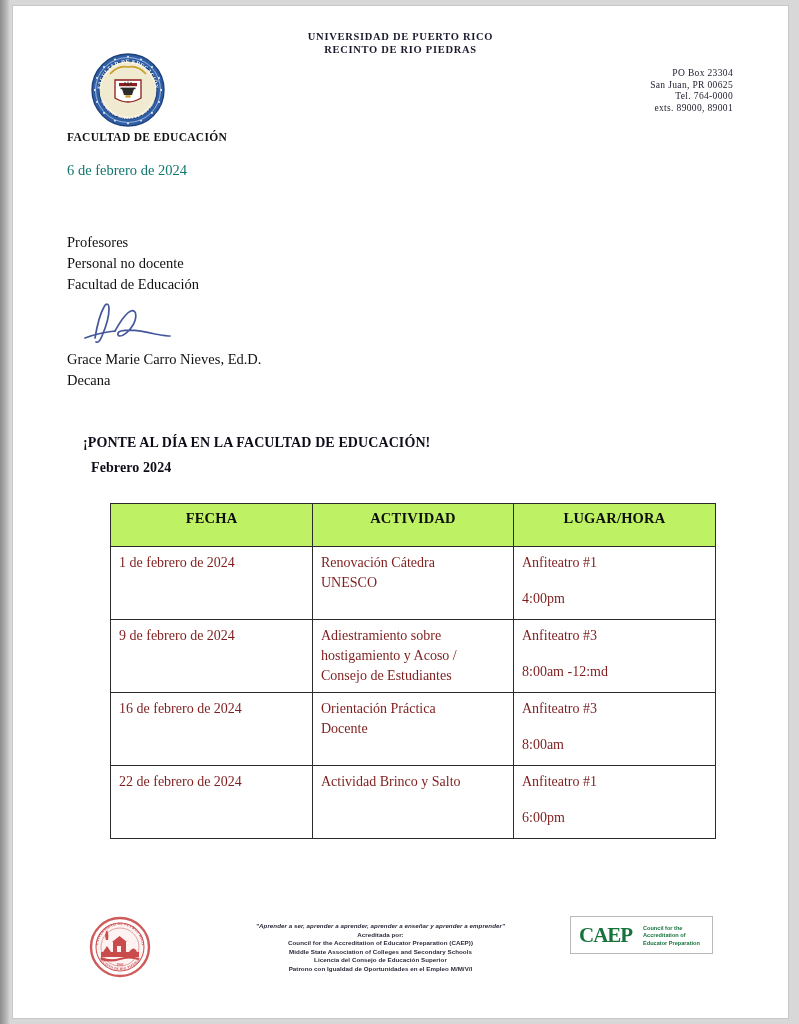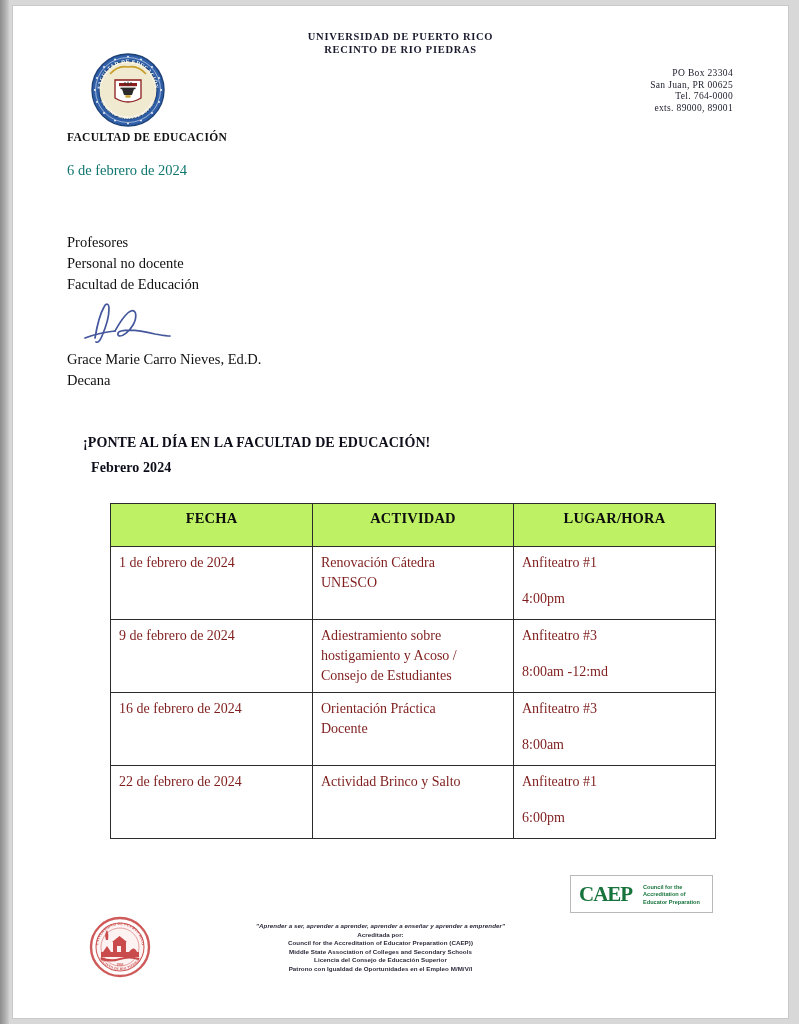--- a/index.html
+++ b/index.html
@@ -180,21 +180,21 @@
     font-size: 6.2px;
     font-weight: bold;
     line-height: 8.6px;
     color: #2a2a3a;
     letter-spacing: 0.05px;
   }
   .footer-text .motto { font-style: italic; }
   .caep-logo {
     position: absolute;
     left: 557px;
-    top: 869px;
+    top: 910px;
     width: 143px;
     height: 38px;
     border: 1px solid #b9b9b9;
     background: #fff;
     box-sizing: border-box;
   }
   .caep-mark {
     position: absolute;
     left: 8px;
     top: 7px;

